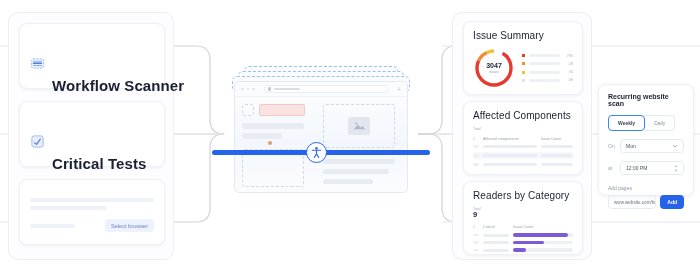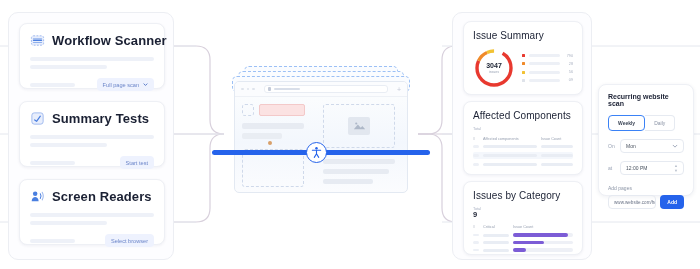--- a/index.html
+++ b/index.html
@@ -26,22 +26,23 @@
     background: #fff; border: 1px solid #eef0f5; border-radius: 8px;
     box-shadow: 0 1px 3px rgba(30,40,90,.06);
     padding: 9px 10px 10px 10px;
   }
   .card.c1 { top: 10px; height: 66px; }
   .card.c2 { top: 88px; height: 66px; }
   .card.c3 { top: 166px; height: 66px; }
   .card-head { display: flex; align-items: center; gap: 7px; }
   .card-ico { width: 15px; height: 15px; flex: 0 0 15px; display: block; }
   .card-title {
-    font-size: 13px; font-weight: 700; color: #1a2033; letter-spacing: .1px;
+    font-size: 15px; font-weight: 700; color: #1a2033; letter-spacing: .1px;
     white-space: nowrap;
+    margin-top: 44px;
   }
   .sk { background: #eef1f8; border-radius: 3px; height: 4px; }
   .sk.w100 { width: 100%; margin-top: 9px; }
   .sk.w62  { width: 62%;  margin-top: 4px; }
   .sk.w36  { width: 36%; }
   .card-foot { display: flex; align-items: center; justify-content: space-between; margin-top: 9px; }
   .pill {
     background: #eef2fe; color: #6b85c9; border-radius: 4px;
     font-size: 5.6px; padding: 3.5px 6px; display: flex; align-items: center; gap: 4px;
     white-space: nowrap; font-weight: 500;
@@ -235,42 +236,33 @@
         </div>
       </div>
     </div>
 
     <div class="card c2">
       <div class="card-head">
         <svg class="card-ico" viewBox="0 0 16 16">
           <rect x="2" y="2" width="12" height="12" rx="2.5" fill="#e8eefc" stroke="#9db8ee" stroke-width="1"></rect>
           <path d="M5 9.5 L7 11 L11 5.5" fill="none" stroke="#4a7fe0" stroke-width="1.3" stroke-linecap="round" stroke-linejoin="round"></path>
         </svg>
-        <div class="card-title">Summary Tests</div>
+        <div class="card-title">Critical Tests</div>
       </div>
       <div class="sk w100"></div>
       <div class="sk w62"></div>
       <div class="card-foot">
         <div class="sk w36"></div>
         <div class="pill">
           <span>Start test</span>
         </div>
       </div>
     </div>
 
     <div class="card c3">
-      <div class="card-head">
-        <svg class="card-ico" viewBox="0 0 16 16">
-          <circle cx="5.5" cy="5" r="2.4" fill="#4a7fe0"></circle>
-          <path d="M1.8 13 C1.8 9.8 4 8.6 5.5 8.6 C7 8.6 9.2 9.8 9.2 13 Z" fill="#4a7fe0"></path>
-          <path d="M11 5 Q12.6 7.5 11 10" fill="none" stroke="#4a7fe0" stroke-width="1.1" stroke-linecap="round"></path>
-          <path d="M13 3.4 Q15.3 7.5 13 11.6" fill="none" stroke="#9db8ee" stroke-width="1.1" stroke-linecap="round"></path>
-        </svg>
-        <div class="card-title">Screen Readers</div>
-      </div>
       <div class="sk w100"></div>
       <div class="sk w62"></div>
       <div class="card-foot">
         <div class="sk w36"></div>
         <div class="pill">
           <span>Select browser</span>
         </div>
       </div>
     </div>
   </div>
@@ -382,21 +374,21 @@
         <span class="tc2"></span>
       </div>
       <div class="trow">
         <span class="tc0"></span>
         <span class="tc1"></span>
         <span class="tc2"></span>
       </div>
     </div>
 
     <div class="rcard r3">
-      <div class="rtitle">Issues by Category</div>
+      <div class="rtitle">Readers by Category</div>
       <div class="total-lbl">Total</div>
       <div class="total-num">9</div>
       <div class="thead">
         <span class="th c0">#</span>
         <span class="th c1" style="width:26px">Critical</span>
         <span class="th c2">Issue Count</span>
       </div>
       <div class="trow">
         <span class="tc0"></span>
         <span class="tc1" style="width:26px"></span>

